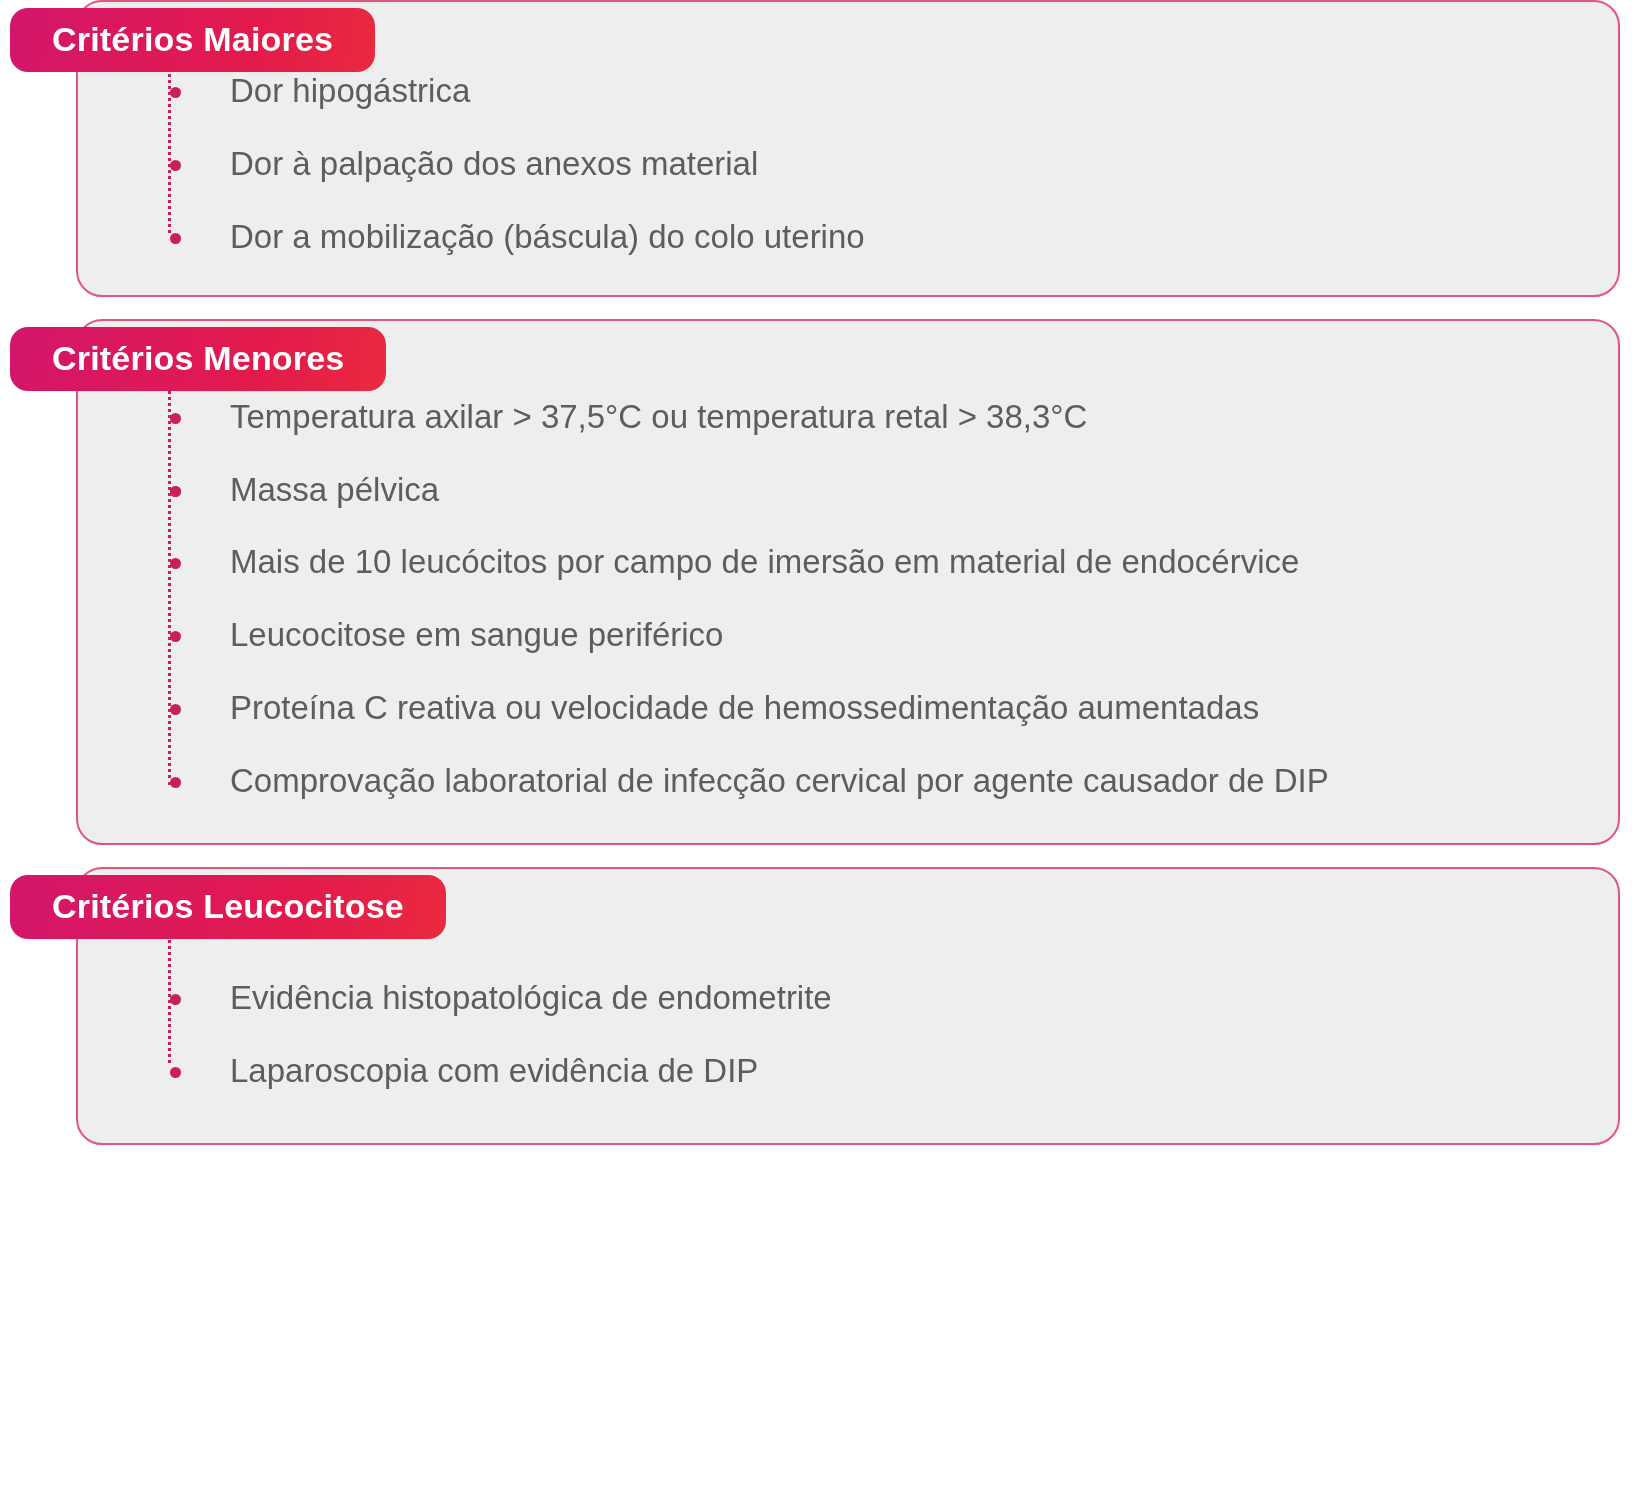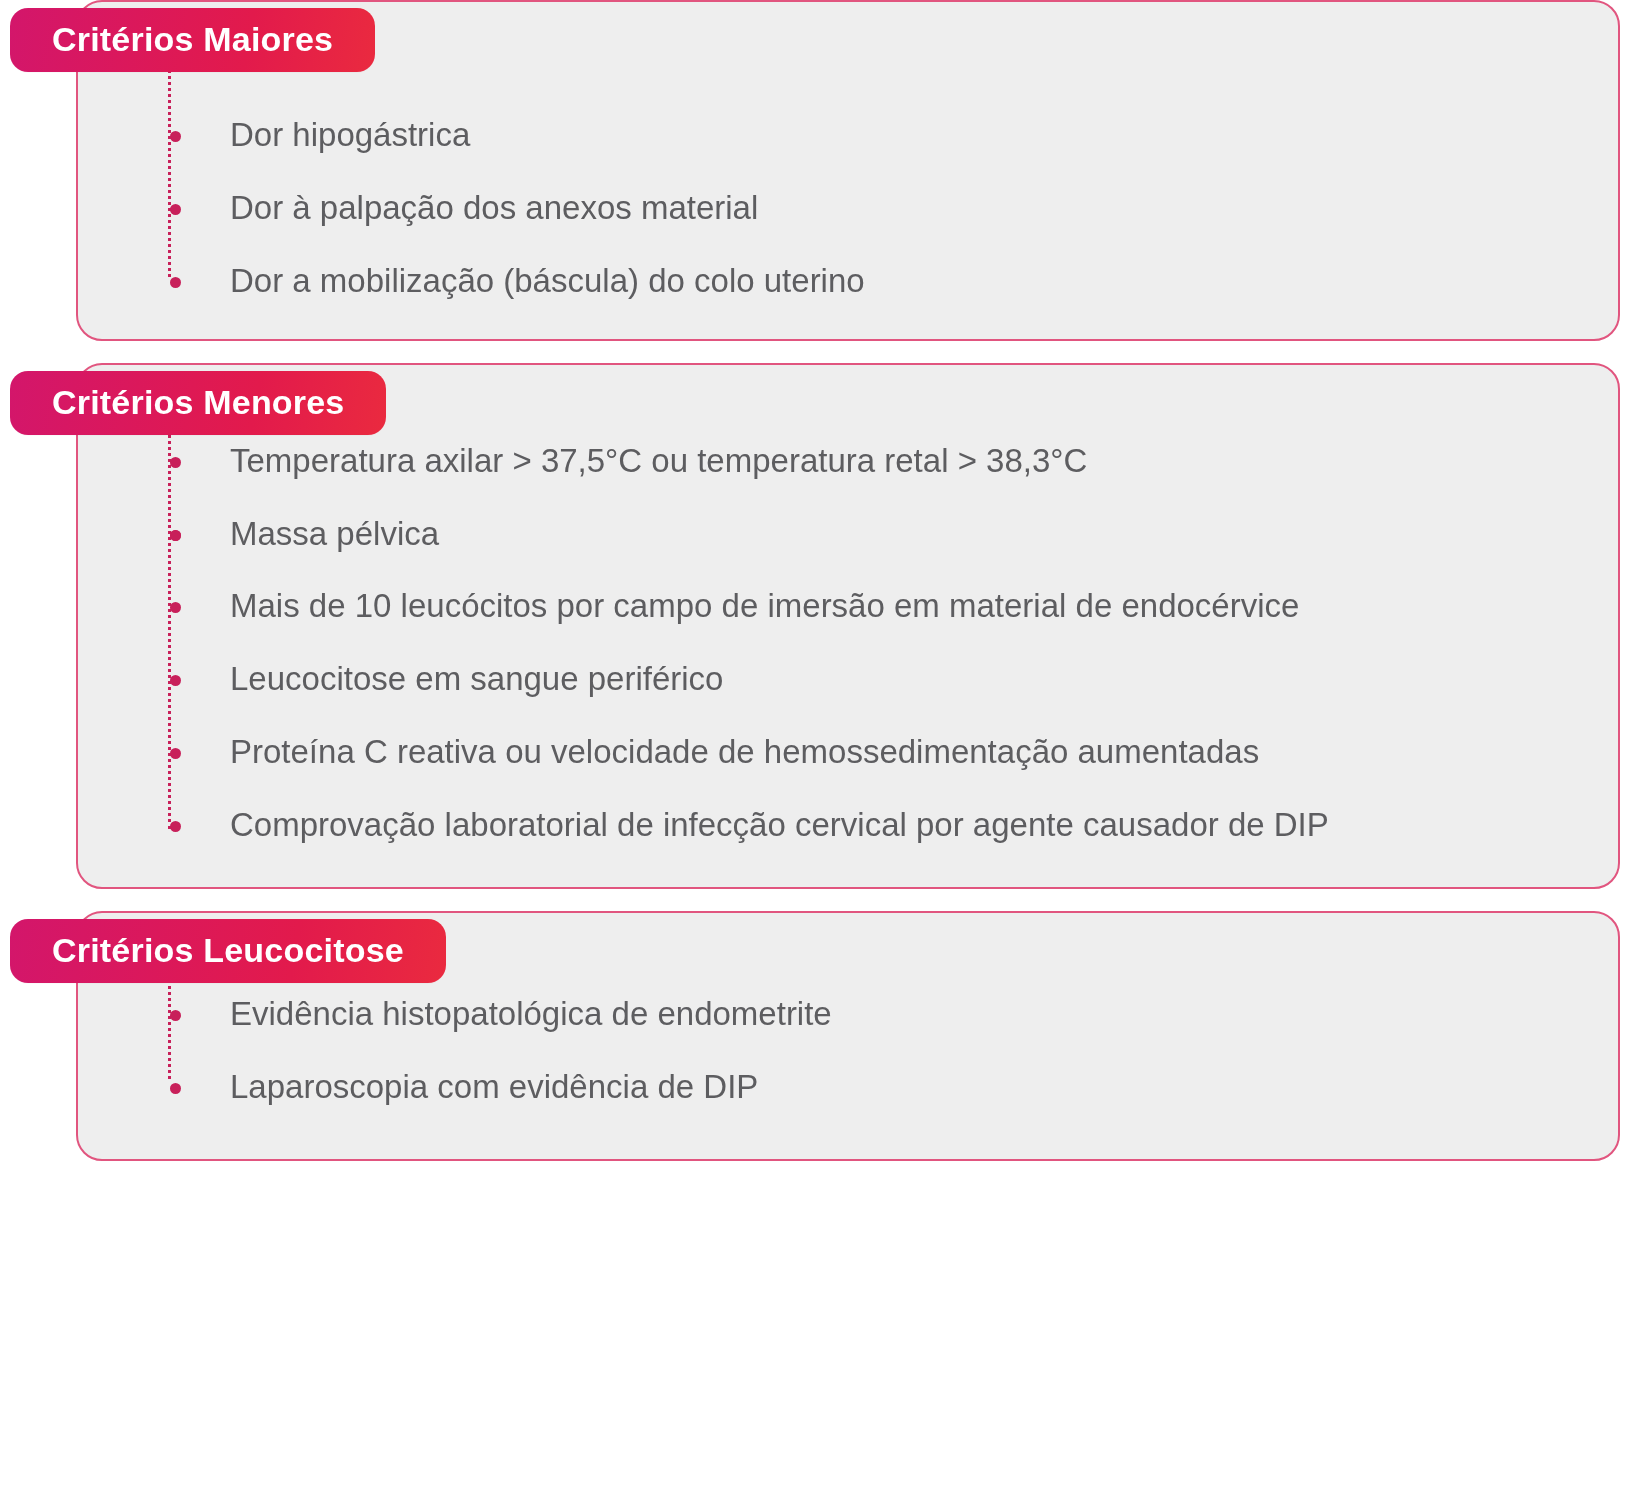--- a/index.html
+++ b/index.html
@@ -92,27 +92,27 @@
     position: absolute;
     left: 0;
     top: 17px;
     width: 11px;
     height: 11px;
     border-radius: 50%;
     background: #c8205a;
   }
 
   
-  .section.maiores .section-body { padding-top: 112px; padding-bottom: 30px; }
+  .section.maiores .section-body { padding-top: 68px; padding-bottom: 30px; }
   .section.maiores .items::before { top: -50px; bottom: 26px; }
 
   .section.menores .section-body { padding-top: 75px; padding-bottom: 34px; }
   .section.menores .items::before { top: -54px; bottom: 18px; }
 
-  .section.elaborados .section-body { padding-top: 80px; padding-bottom: 44px; }
+  .section.elaborados .section-body { padding-top: 108px; padding-bottom: 44px; }
   .section.elaborados .items::before { top: -50px; bottom: 30px; }
 </style>
 </head>
 <body>
 
 <div class="board">
 
   <div class="section maiores">
     <div class="section-header">Critérios Maiores</div>
     <div class="section-body">

